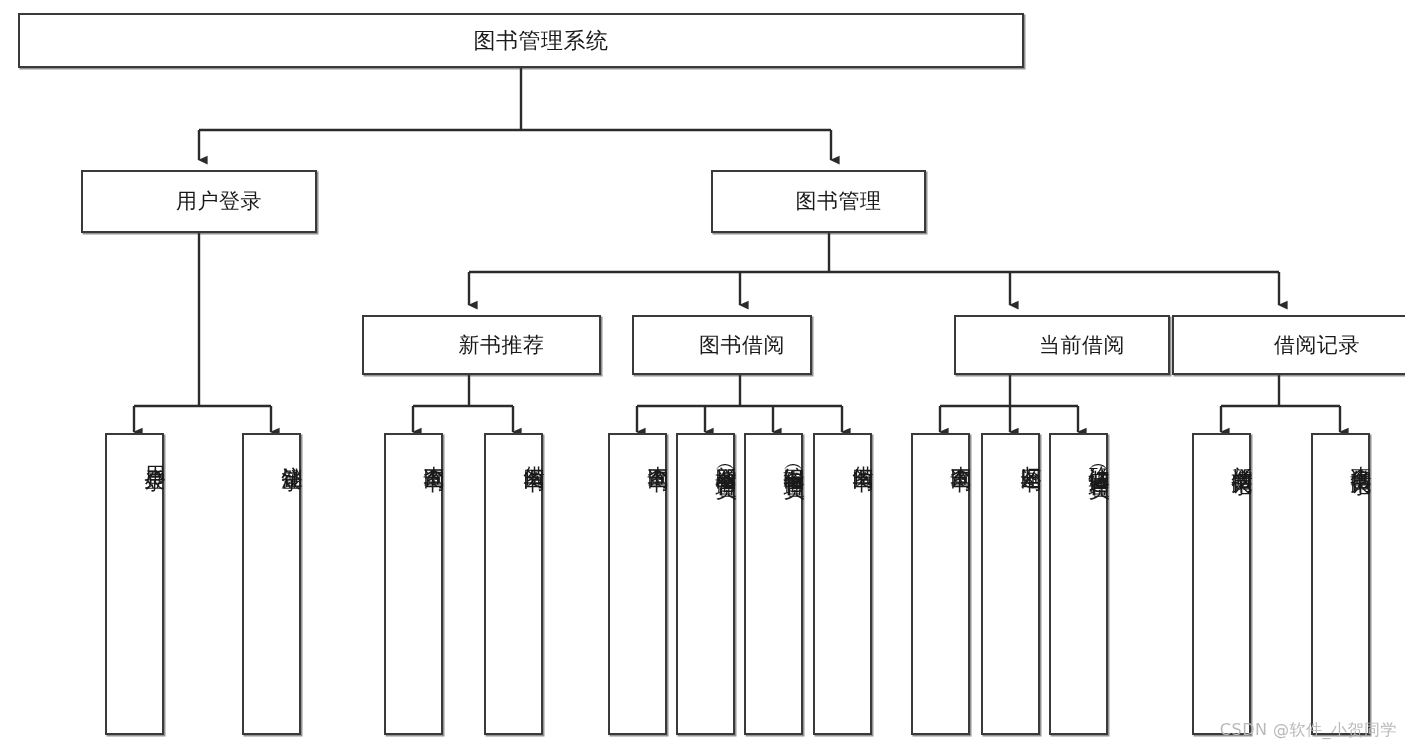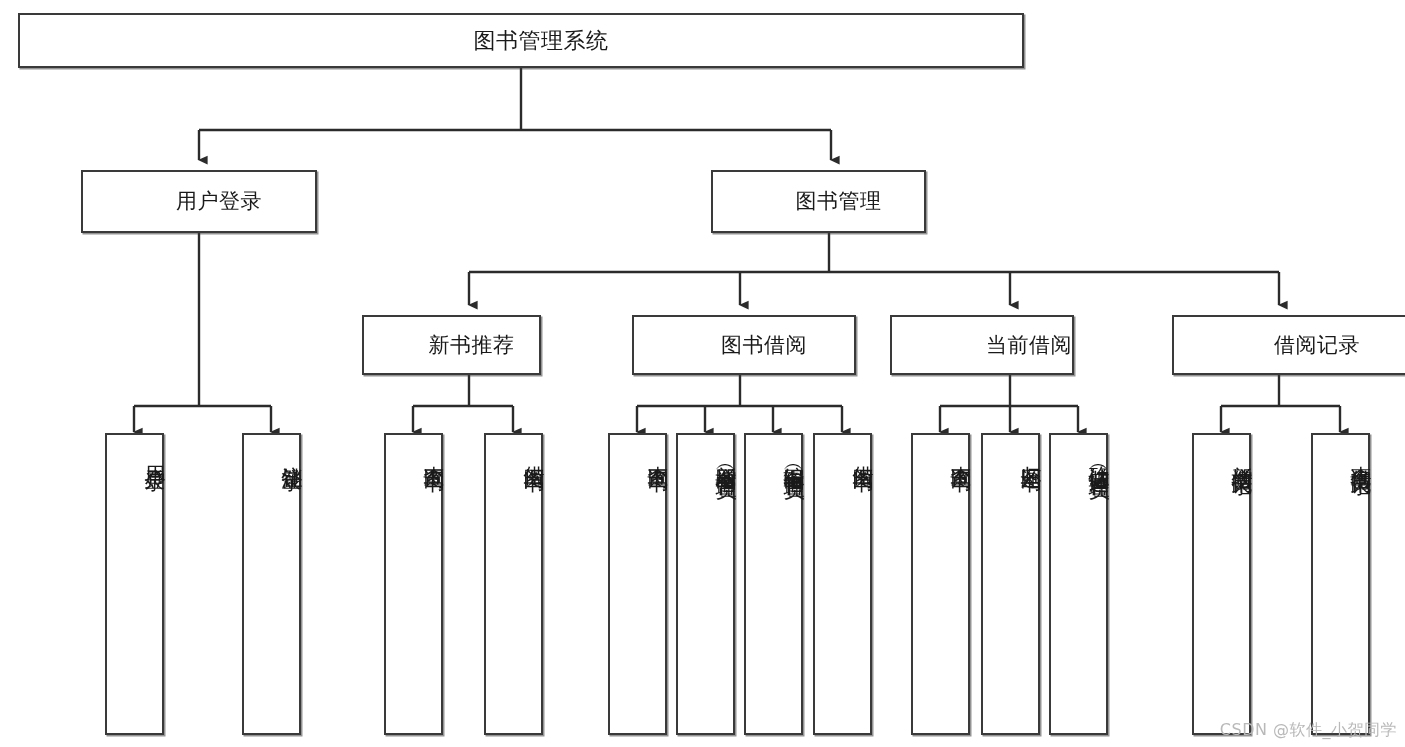--- a/index.html
+++ b/index.html
@@ -137,27 +137,27 @@
     <span class="lbl">图书管理系统</span>
   </div>
 
   <div class="node h" style="left:81px; top:170px; width:236px; height:63px;">
     <span class="lbl">用户登录</span>
   </div>
   <div class="node h" style="left:711px; top:170px; width:215px; height:63px;">
     <span class="lbl">图书管理</span>
   </div>
 
-  <div class="node h" style="left:362px; top:315px; width:179px; height:60px;">
+  <div class="node h" style="left:362px; top:315px; width:239px; height:60px;">
     <span class="lbl">新书推荐</span>
   </div>
-  <div class="node h" style="left:632px; top:315px; width:224px; height:60px;">
+  <div class="node h" style="left:632px; top:315px; width:180px; height:60px;">
     <span class="lbl">图书借阅</span>
   </div>
-  <div class="node h" style="left:890px; top:315px; width:184px; height:60px;justify-content:flex-end;">
+  <div class="node h" style="left:954px; top:315px; width:216px; height:60px;">
     <span class="lbl">当前借阅</span>
   </div>
   <div class="node h" style="left:1172px; top:315px; width:250px; height:60px;">
     <span class="lbl">借阅记录</span>
   </div>
 
   <div class="node v" style="left:105px; top:433px; width:59px; height:302px;">
     <span class="lbl">用户登录</span>
   </div>
   <div class="node v" style="left:242px; top:433px; width:59px; height:302px;">

